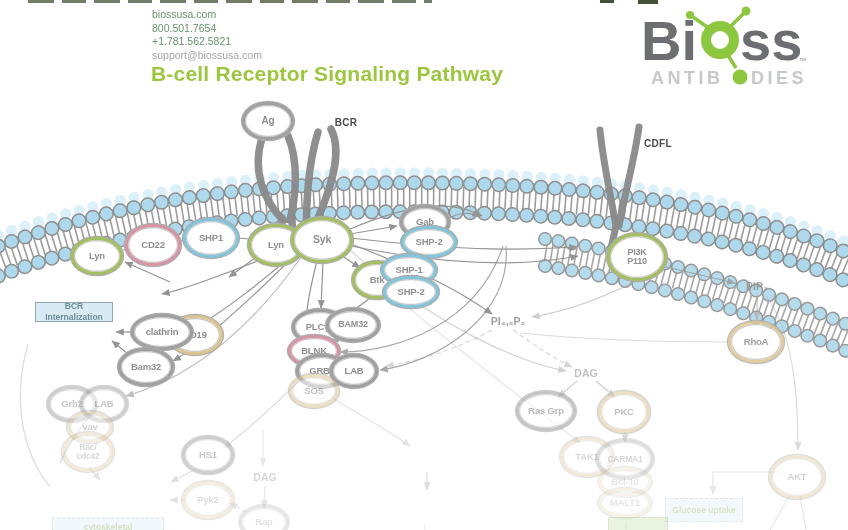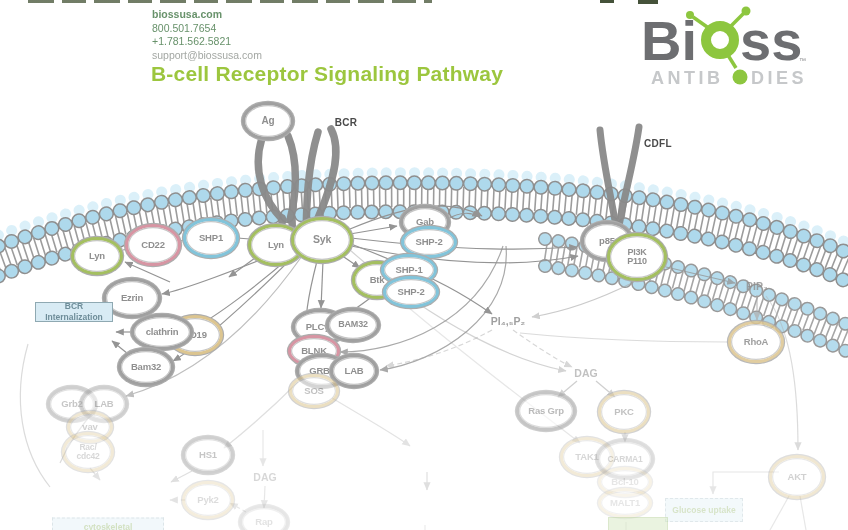--- a/index.html
+++ b/index.html
@@ -4,21 +4,21 @@
 <style>
   html,body{margin:0;padding:0;background:#fff;}
   .stage{position:relative;width:848px;height:530px;overflow:hidden;background:#fff;
          font-family:"Liberation Sans",sans-serif;}
   
   .clip-strip{position:absolute;left:28px;top:0;width:404px;height:3px;opacity:.8;
     background:repeating-linear-gradient(90deg,#4e5c40 0 26px,transparent 26px 34px,#4e5c40 34px 58px,transparent 58px 66px);}
   .clip-dash{position:absolute;background:#45523a;height:3px;top:0;}
   .contact{position:absolute;left:152px;top:8px;font-size:10.5px;line-height:13.5px;}
   .c-green{color:#68926b;}
-  .c-bold{font-weight:bold;}
+  .c-bold{font-weight:normal;}
   .c-gray{color:#a3a7a3;}
   .title{position:absolute;left:151px;top:62px;font-size:21px;font-weight:600;color:#9cc63e;letter-spacing:.2px;}
   
   .node{position:absolute;transform:translate(-50%,-50%);background:#fff;border:3px solid #a0a0a0;
         border-radius:50%;display:flex;align-items:center;justify-content:center;text-align:center;
         font-size:9.5px;font-weight:600;color:#8f8f8f;line-height:1.05;white-space:pre-line;
         box-shadow:0 0 0 1.2px #adadad, inset 0 0 0 1.2px #c6c6c6;letter-spacing:-0.2px;}
   .green{border-color:#a4bf60;} .pink{border-color:#d795a3;} .blue{border-color:#82c4da;}
   .tan{border-color:#dcc590;} .gray{border-color:#a0a0a0;}
   .pbox{position:absolute;transform:translate(-50%,-50%);background:#d8ebf4;border:1px solid #8fa9b2;
@@ -162,25 +162,23 @@
   <div class="receptor-label" style="left:346px;top:122px;">BCR</div>
   <div class="receptor-label" style="left:658px;top:143px;">CDFL</div>
 
   <div class="node green" style="left:97px;top:256px;width:46px;height:32px;">Lyn</div>
   <div class="node pink" style="left:153px;top:245px;width:50px;height:36px;">CD22</div>
   <div class="node blue" style="left:211px;top:238px;width:50px;height:34px;">SHP1</div>
   <div class="node green" style="left:276px;top:245px;width:50px;height:36px;">Lyn</div>
   <div class="node green" style="left:322px;top:240px;width:56px;height:40px;font-size:10.5px;">Syk</div>
   <div class="node gray" style="left:425px;top:222px;width:44px;height:28px;">Gab</div>
   <div class="node blue" style="left:429px;top:242px;width:50px;height:26px;">SHP-2</div>
-  <div class="node gray" style="left:607px;top:241px;width:46px;height:34px;">p85</div>
   <div class="node green" style="left:637px;top:257px;width:54px;height:42px;font-size:9px;">PI3K
 P110</div>
   <div class="node tan" style="left:195px;top:287px;width:50px;height:34px;margin-top:48px;">CD19</div>
-  <div class="node gray" style="left:132px;top:298px;width:52px;height:34px;">Ezrin</div>
   <div class="node gray" style="left:162px;top:332px;width:56px;height:30px;">clathrin</div>
   <div class="node gray" style="left:146px;top:367px;width:50px;height:32px;">Bam32</div>
   <div class="node green" style="left:377px;top:280px;width:44px;height:32px;">Btk</div>
   <div class="node blue" style="left:409px;top:270px;width:50px;height:26px;">SHP-1</div>
   <div class="node blue" style="left:411px;top:292px;width:50px;height:26px;">SHP-2</div>
   <div class="node gray" style="left:320px;top:327px;width:50px;height:30px;">PLCγ2</div>
   <div class="node gray" style="left:353px;top:325px;width:48px;height:28px;font-size:9px;">BAM32</div>
   <div class="node pink" style="left:314px;top:351px;width:46px;height:26px;">BLNK</div>
   <div class="node gray" style="left:322px;top:371px;width:46px;height:28px;">GRB2</div>
   <div class="node gray" style="left:354px;top:371px;width:42px;height:28px;">LAB</div>

